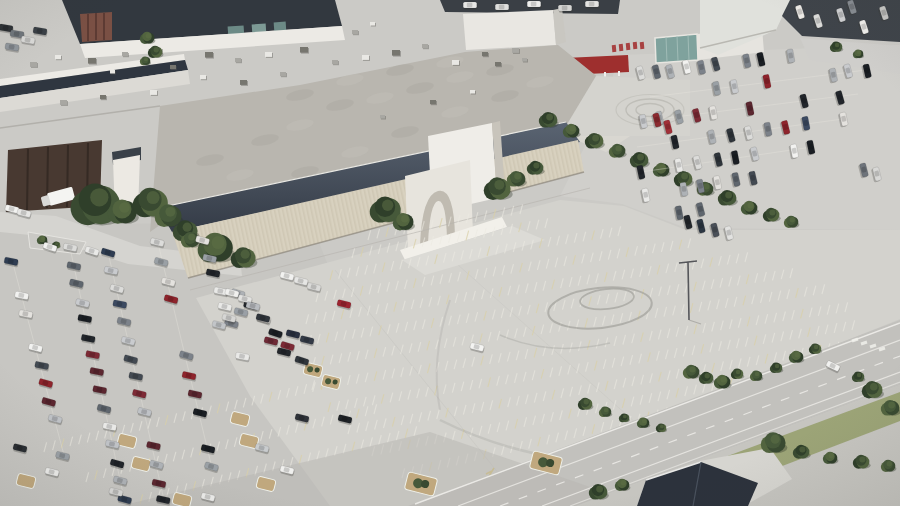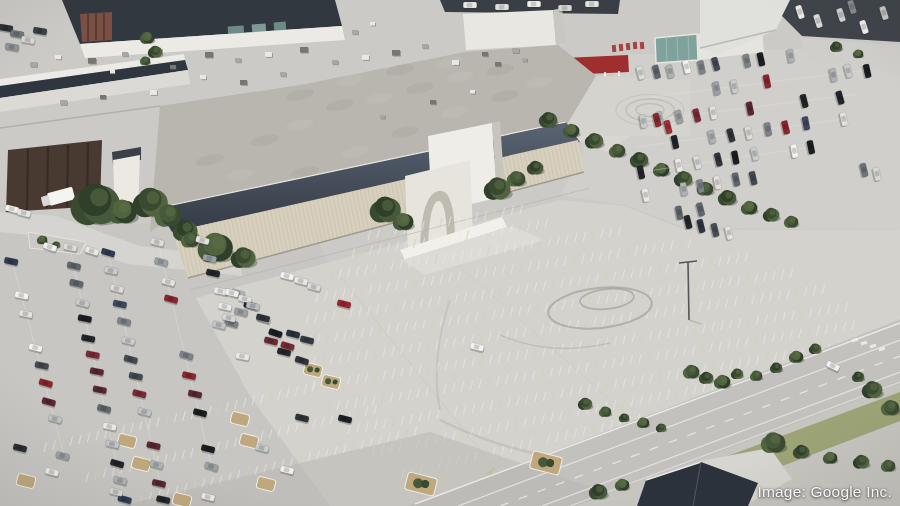--- a/index.html
+++ b/index.html
@@ -2120,14 +2120,13 @@
         </g>
         <g transform="translate(302,418) rotate(14)">
           <rect x="-6" y="-1.6" width="13.6" height="6.4" rx="1.5" fill="#3a3a36" opacity="0.28"></rect>
           <rect x="-6.8" y="-3.1" width="13.6" height="6.2" rx="1.6" fill="#2f3339" stroke="rgba(0,0,0,0.25)" stroke-width="0.4"></rect>
           <rect x="-3.2" y="-2.2" width="5.6" height="4.4" rx="1" fill="rgba(0,0,0,0.16)"></rect>
         </g>
       </g>
 
   <rect x="0" y="0" width="900" height="506" fill="url(#vig)"></rect>
 </svg>
-<div class="caption">Image: Google Inc.</div>
 </div>
 
 </body></html>

